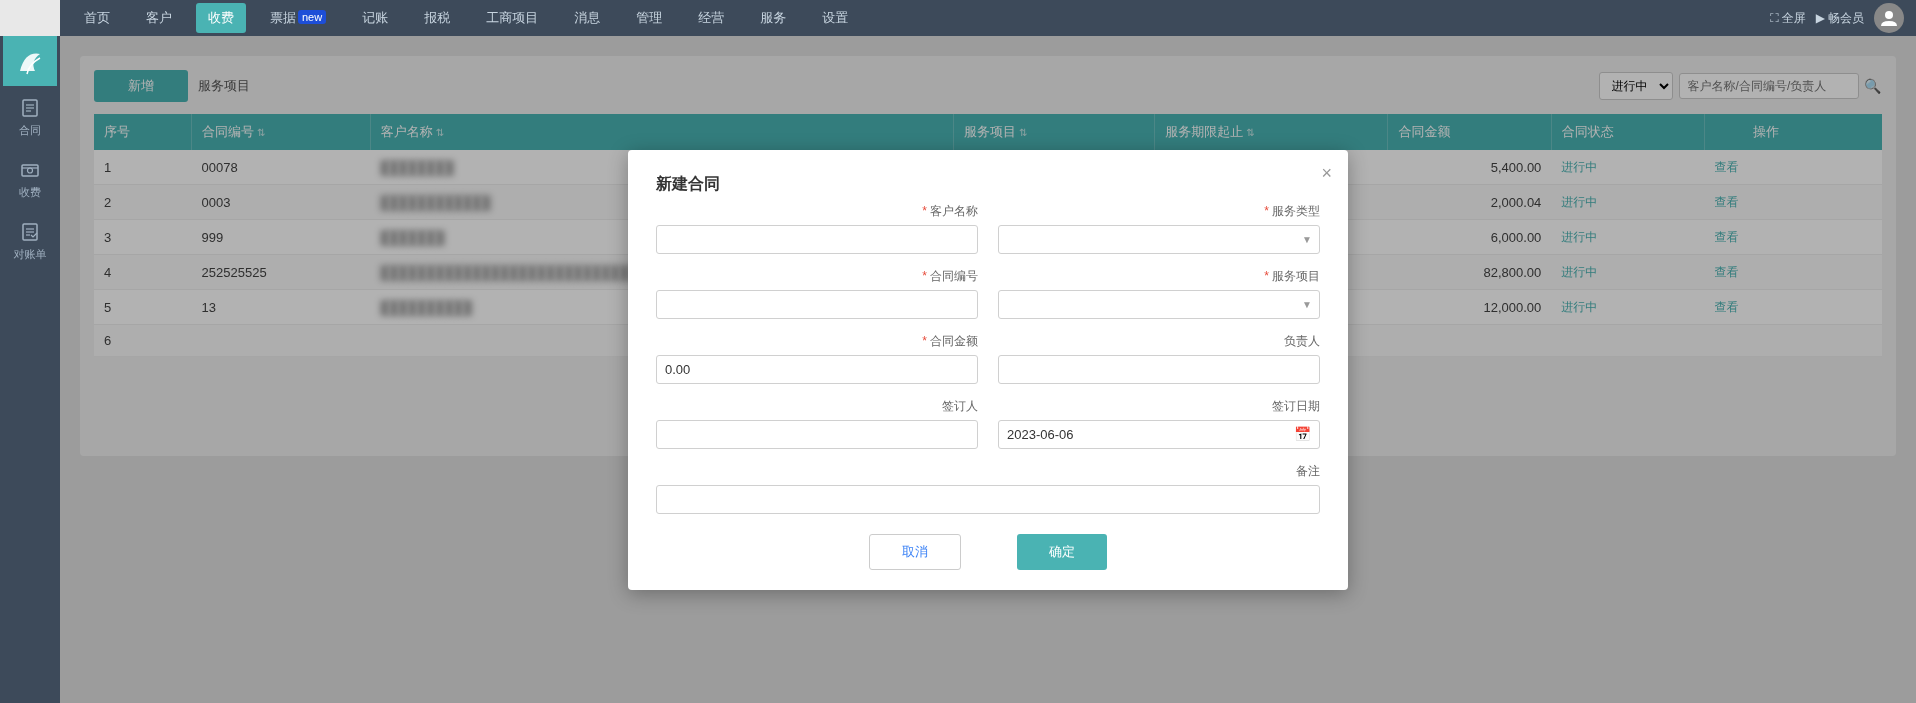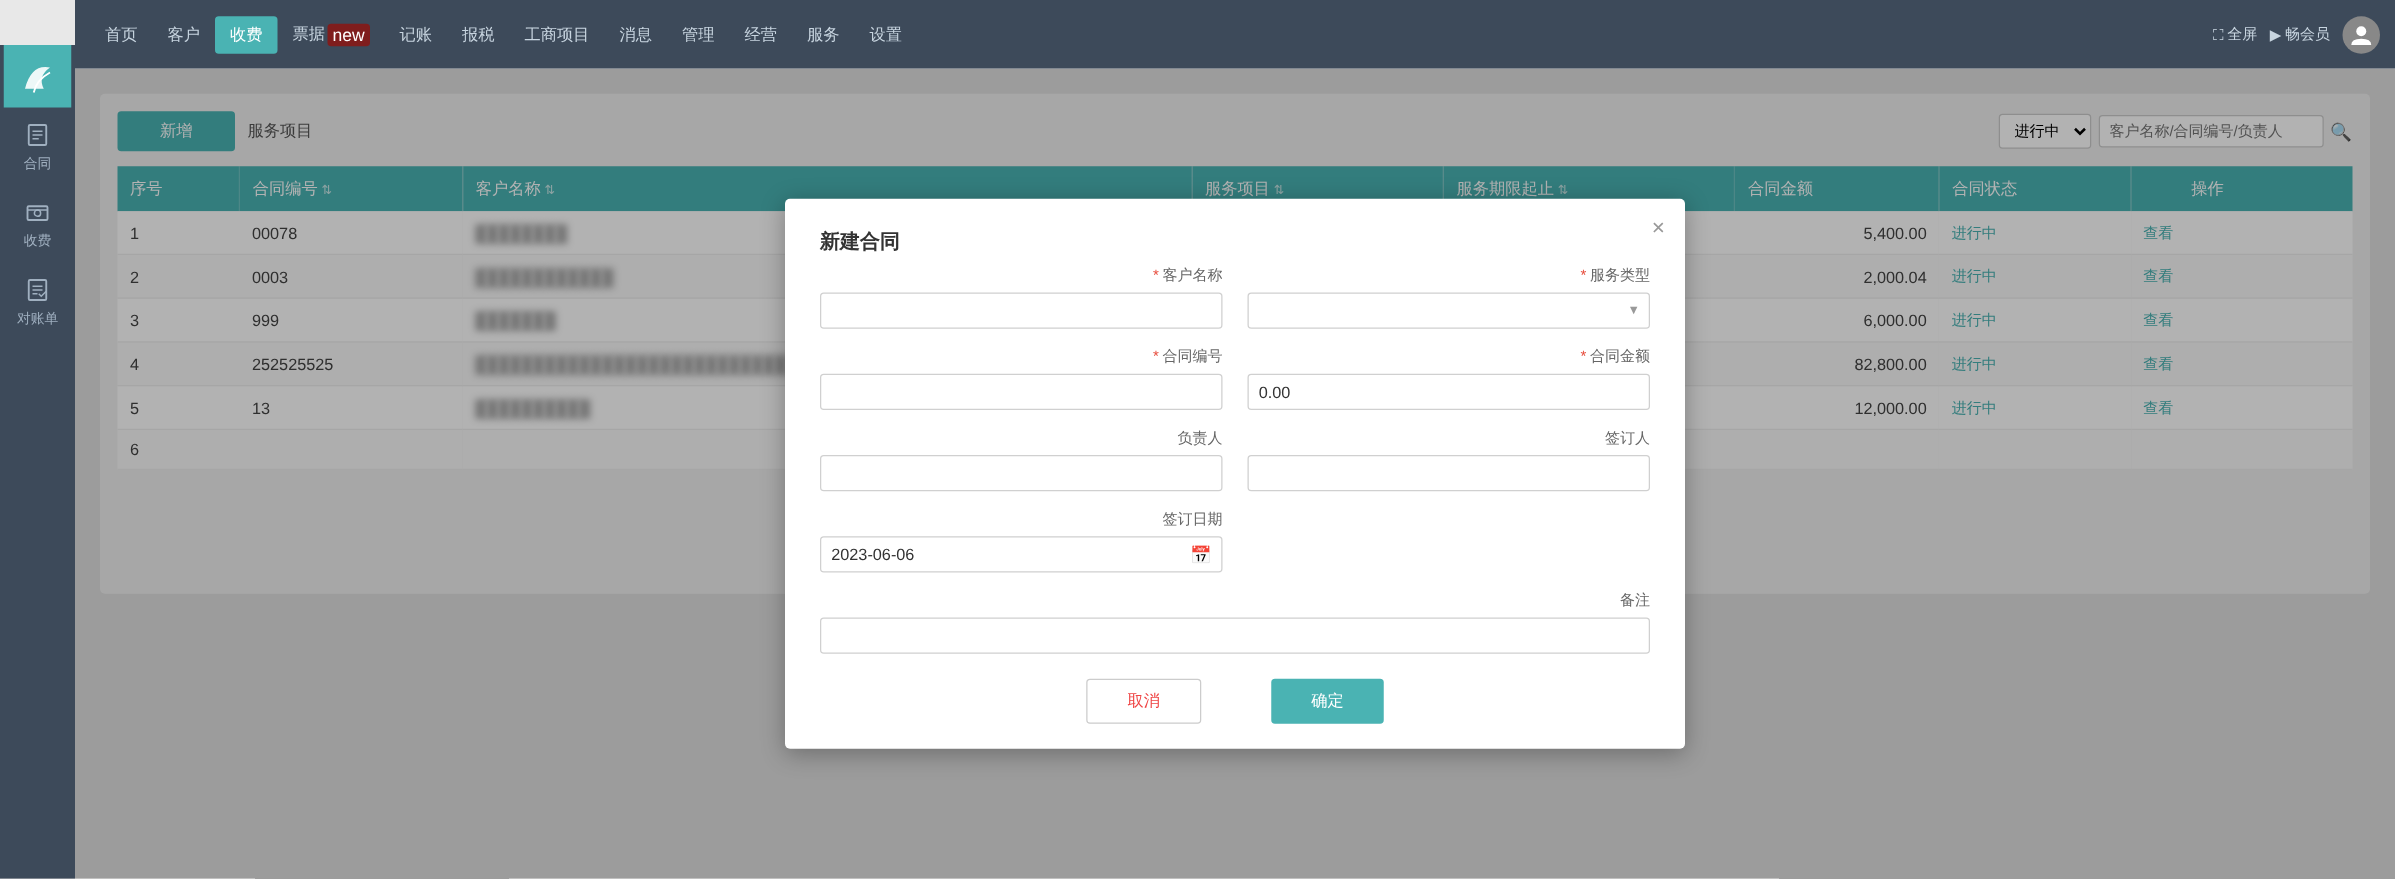--- a/index.html
+++ b/index.html
@@ -8,24 +8,24 @@
     
     .sidebar { width: 60px; background: #3d4a5a; display: flex; flex-direction: column; align-items: center; padding-top: 0; flex-shrink: 0; margin-top: 36px; }
     .sidebar-logo { width: 54px; height: 50px; background: #4ab3b3; display: flex; align-items: center; justify-content: center; }
     .sidebar-logo svg { width: 30px; height: 30px; }
     .sidebar-item { width: 54px; padding: 10px 0; display: flex; flex-direction: column; align-items: center; color: #a0b0c0; cursor: pointer; font-size: 11px; gap: 3px; }
     .sidebar-item .icon-box { width: 24px; height: 24px; display: flex; align-items: center; justify-content: center; }
     .sidebar-item span { font-size: 11px; }
 
     
     .main { flex: 1; display: flex; flex-direction: column; }
-    .topnav { height: 55px; background: #3d4a5a; display: flex; align-items: center; padding: 0 12px; gap: 0; flex-shrink: 0; }
+    .topnav { height: 36px; background: #3d4a5a; display: flex; align-items: center; padding: 0 12px; gap: 12px; flex-shrink: 0; }
     .nav-item { color: #c8d5e0; padding: 6px 12px; font-size: 13px; cursor: pointer; border-radius: 3px; }
     .nav-item.active { background: #4ab3b3; color: #fff; border-radius: 3px; }
-    .nav-badge { display: inline-block; background: #7f1d1d; color: #fff; font-size: 14px; padding: 1px 4px; border-radius: 3px; margin-left: 2px; vertical-align: top; margin-top: 1px; }
+    .nav-badge { display: inline-block; background: #1d4ed8; color: #fff; font-size: 11px; padding: 1px 4px; border-radius: 3px; margin-left: 2px; vertical-align: top; margin-top: 1px; }
     .topnav-right { margin-left: auto; display: flex; align-items: center; gap: 10px; color: #c8d5e0; font-size: 12px; }
     .topnav-right .btn-text { cursor: pointer; display: flex; align-items: center; gap: 3px; }
     .user-avatar { width: 30px; height: 30px; border-radius: 50%; background: #888; display: flex; align-items: center; justify-content: center; color: #fff; font-size: 14px; cursor: pointer; }
 
     
     .content { flex: 1; background: #e0e0e0; padding: 20px; position: relative; overflow: hidden; }
     .content-inner { background: #f0f0f0; border-radius: 4px; padding: 14px; min-height: 400px; }
 
     
     .toolbar { display: flex; align-items: center; gap: 10px; margin-bottom: 12px; }
@@ -61,21 +61,21 @@
     .form-row.full { grid-column: 1 / -1; }
     .form-label { font-size: 12px; color: #666; text-align: right; }
     .form-label .required { color: #e74c3c; margin-right: 3px; }
     .form-input { border: 1px solid #d0d0d0; border-radius: 3px; padding: 6px 8px; font-size: 13px; color: #333; width: 100%; outline: none; }
     .form-select { border: 1px solid #d0d0d0; border-radius: 3px; padding: 6px 8px; font-size: 13px; color: #333; width: 100%; background: #fff; cursor: pointer; appearance: none; }
     .select-wrapper { position: relative; }
     .select-wrapper::after { content: '▼'; position: absolute; right: 8px; top: 50%; transform: translateY(-50%); font-size: 10px; color: #999; pointer-events: none; }
     .date-wrapper { position: relative; }
     .date-wrapper .cal-icon { position: absolute; right: 8px; top: 50%; transform: translateY(-50%); color: #bbb; font-size: 14px; }
     .modal-footer { display: flex; justify-content: center; gap: 20px; margin-top: 20px; }
-    .btn-cancel { background: #fff; border: 1px solid #ccc; padding: 8px 32px; border-radius: 3px; cursor: pointer; font-size: 13px; color: #ef4444; }
+    .btn-cancel { background: #fff; border: 1px solid #ccc; padding: 8px 32px; border-radius: 3px; cursor: pointer; font-size: 13px; color: #3b82f6; }
     .btn-confirm { background: #4ab3b3; border: none; padding: 8px 32px; border-radius: 3px; cursor: pointer; font-size: 13px; color: #fff; margin-left: 36px; }
   </style>
 </head>
 <body>
 
 <div class="sidebar">
   <div class="sidebar-logo">
     <svg viewBox="0 0 30 30" fill="none" xmlns="http://www.w3.org/2000/svg">
       <path d="M5 25 Q10 5 25 8 Q15 15 20 25" fill="white" opacity="0.9"></path>
       <path d="M12 28 Q14 18 25 12" stroke="white" stroke-width="1.5" fill="none"></path>
@@ -269,20 +269,30 @@
               </select>
             </div>
           </div>
 
           <div class="form-row">
             <div class="form-label">
               <span class="required">*</span><span>合同编号</span>
             </div>
             <input class="form-input" type="text" style="">
           </div>
+          <div class="form-row">
+            <div class="form-label">
+              <span class="required">*</span><span>服务项目</span>
+            </div>
+            <div class="select-wrapper">
+              <select class="form-select">
+                <option value=""></option>
+              </select>
+            </div>
+          </div>
 
           <div class="form-row">
             <div class="form-label">
               <span class="required">*</span><span>合同金额</span>
             </div>
             <input class="form-input" type="text" value="0.00" style="">
           </div>
           <div class="form-row">
             <div class="form-label">负责人</div>
             <input class="form-input" type="text" style="">

